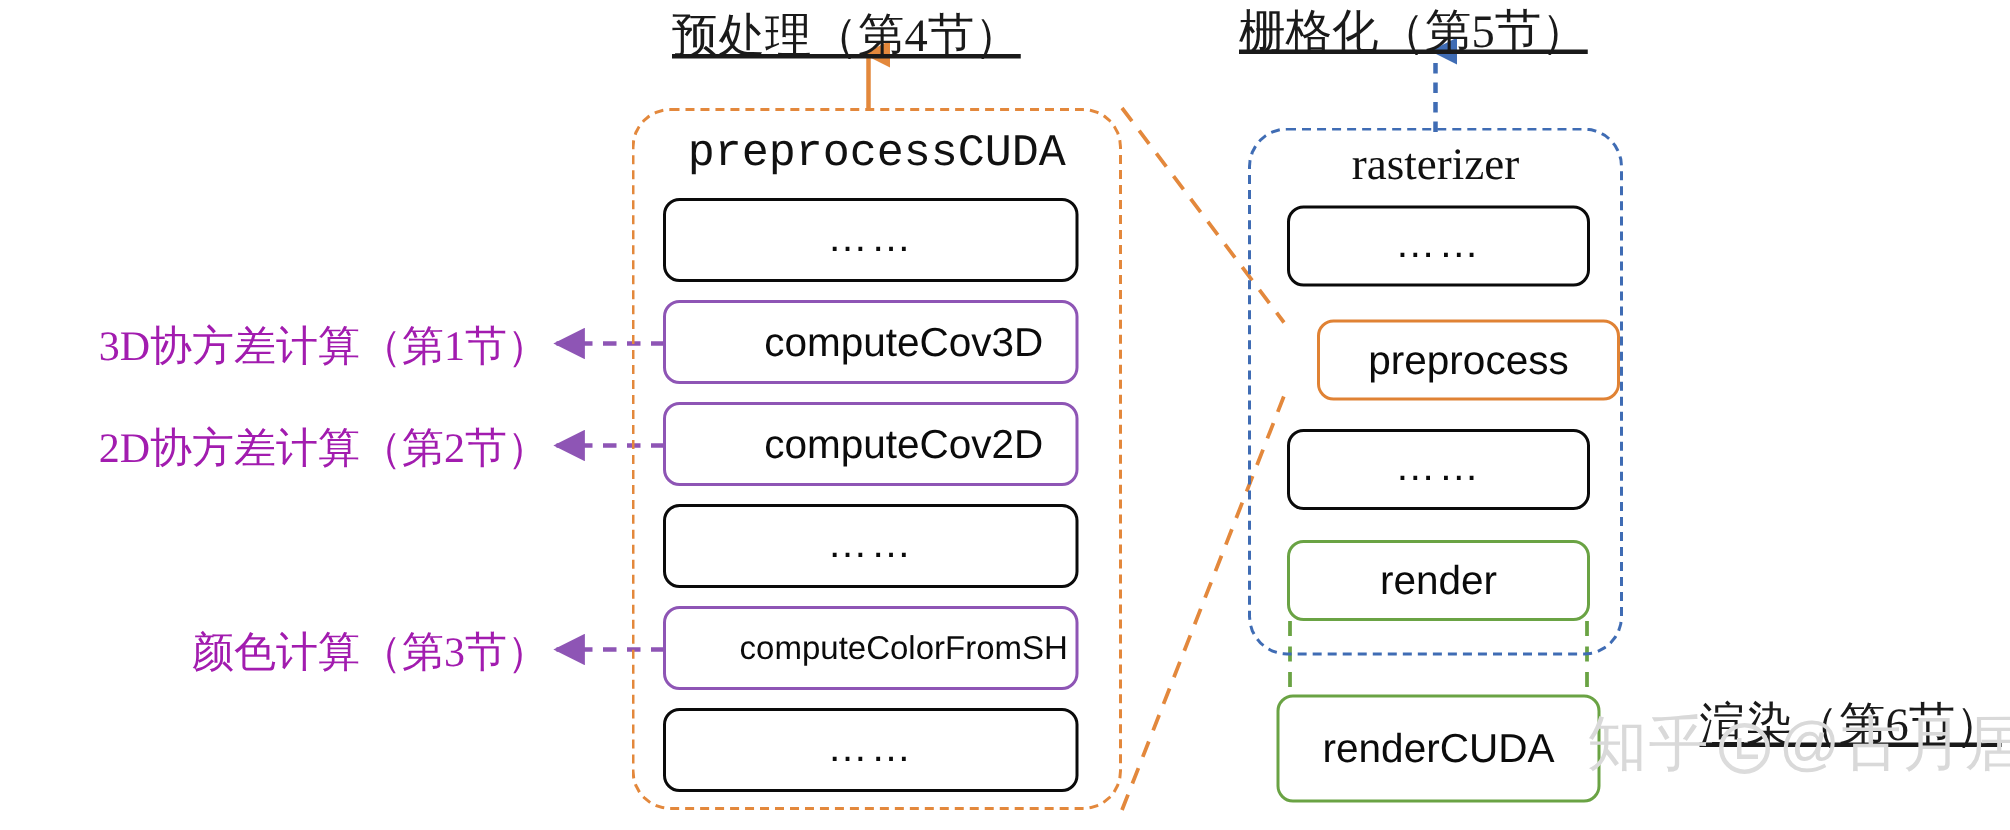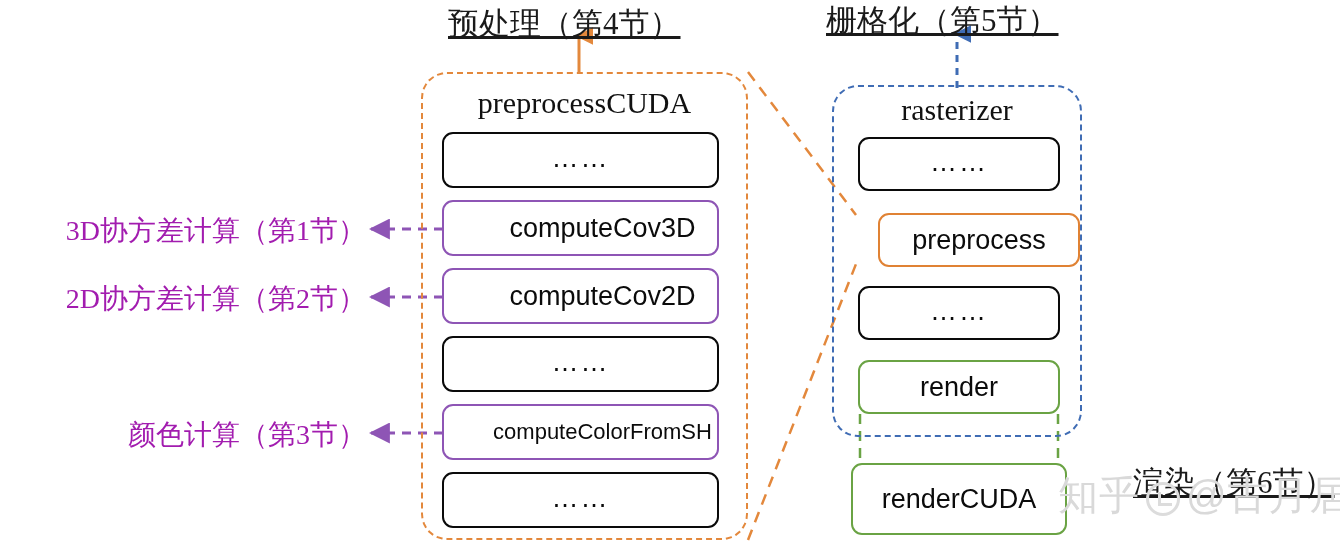--- a/index.html
+++ b/index.html
@@ -170,21 +170,21 @@
 
   <div class="section-title" style="left:1133px; top:462px;">渲染（第6节）</div>
 
   <div class="anno-label" style="left:0px; top:212px; width:366px;">3D协方差计算（第1节）</div>
 
   <div class="anno-label" style="left:0px; top:280px; width:366px;">2D协方差计算（第2节）</div>
 
   <div class="anno-label" style="left:0px; top:416px; width:366px;">颜色计算（第3节）</div>
 
   <div class="group orange" style="left:421px; top:72px; width:327px; height:468px;">
-    <div class="group-title" style="top:12px;">preprocessCUDA</div>
+    <div class="group-title" style="top:12px;font-family:Liberation Mono, monospace;">preprocessCUDA</div>
   </div>
 
   <div class="node black" style="left:442px; top:132px; width:277px; height:56px;">
     <span class="dots">……</span>
   </div>
 
   <div class="node purple" style="left:442px; top:200px; width:277px; height:56px;">
     <span>computeCov3D</span>
   </div>
 

